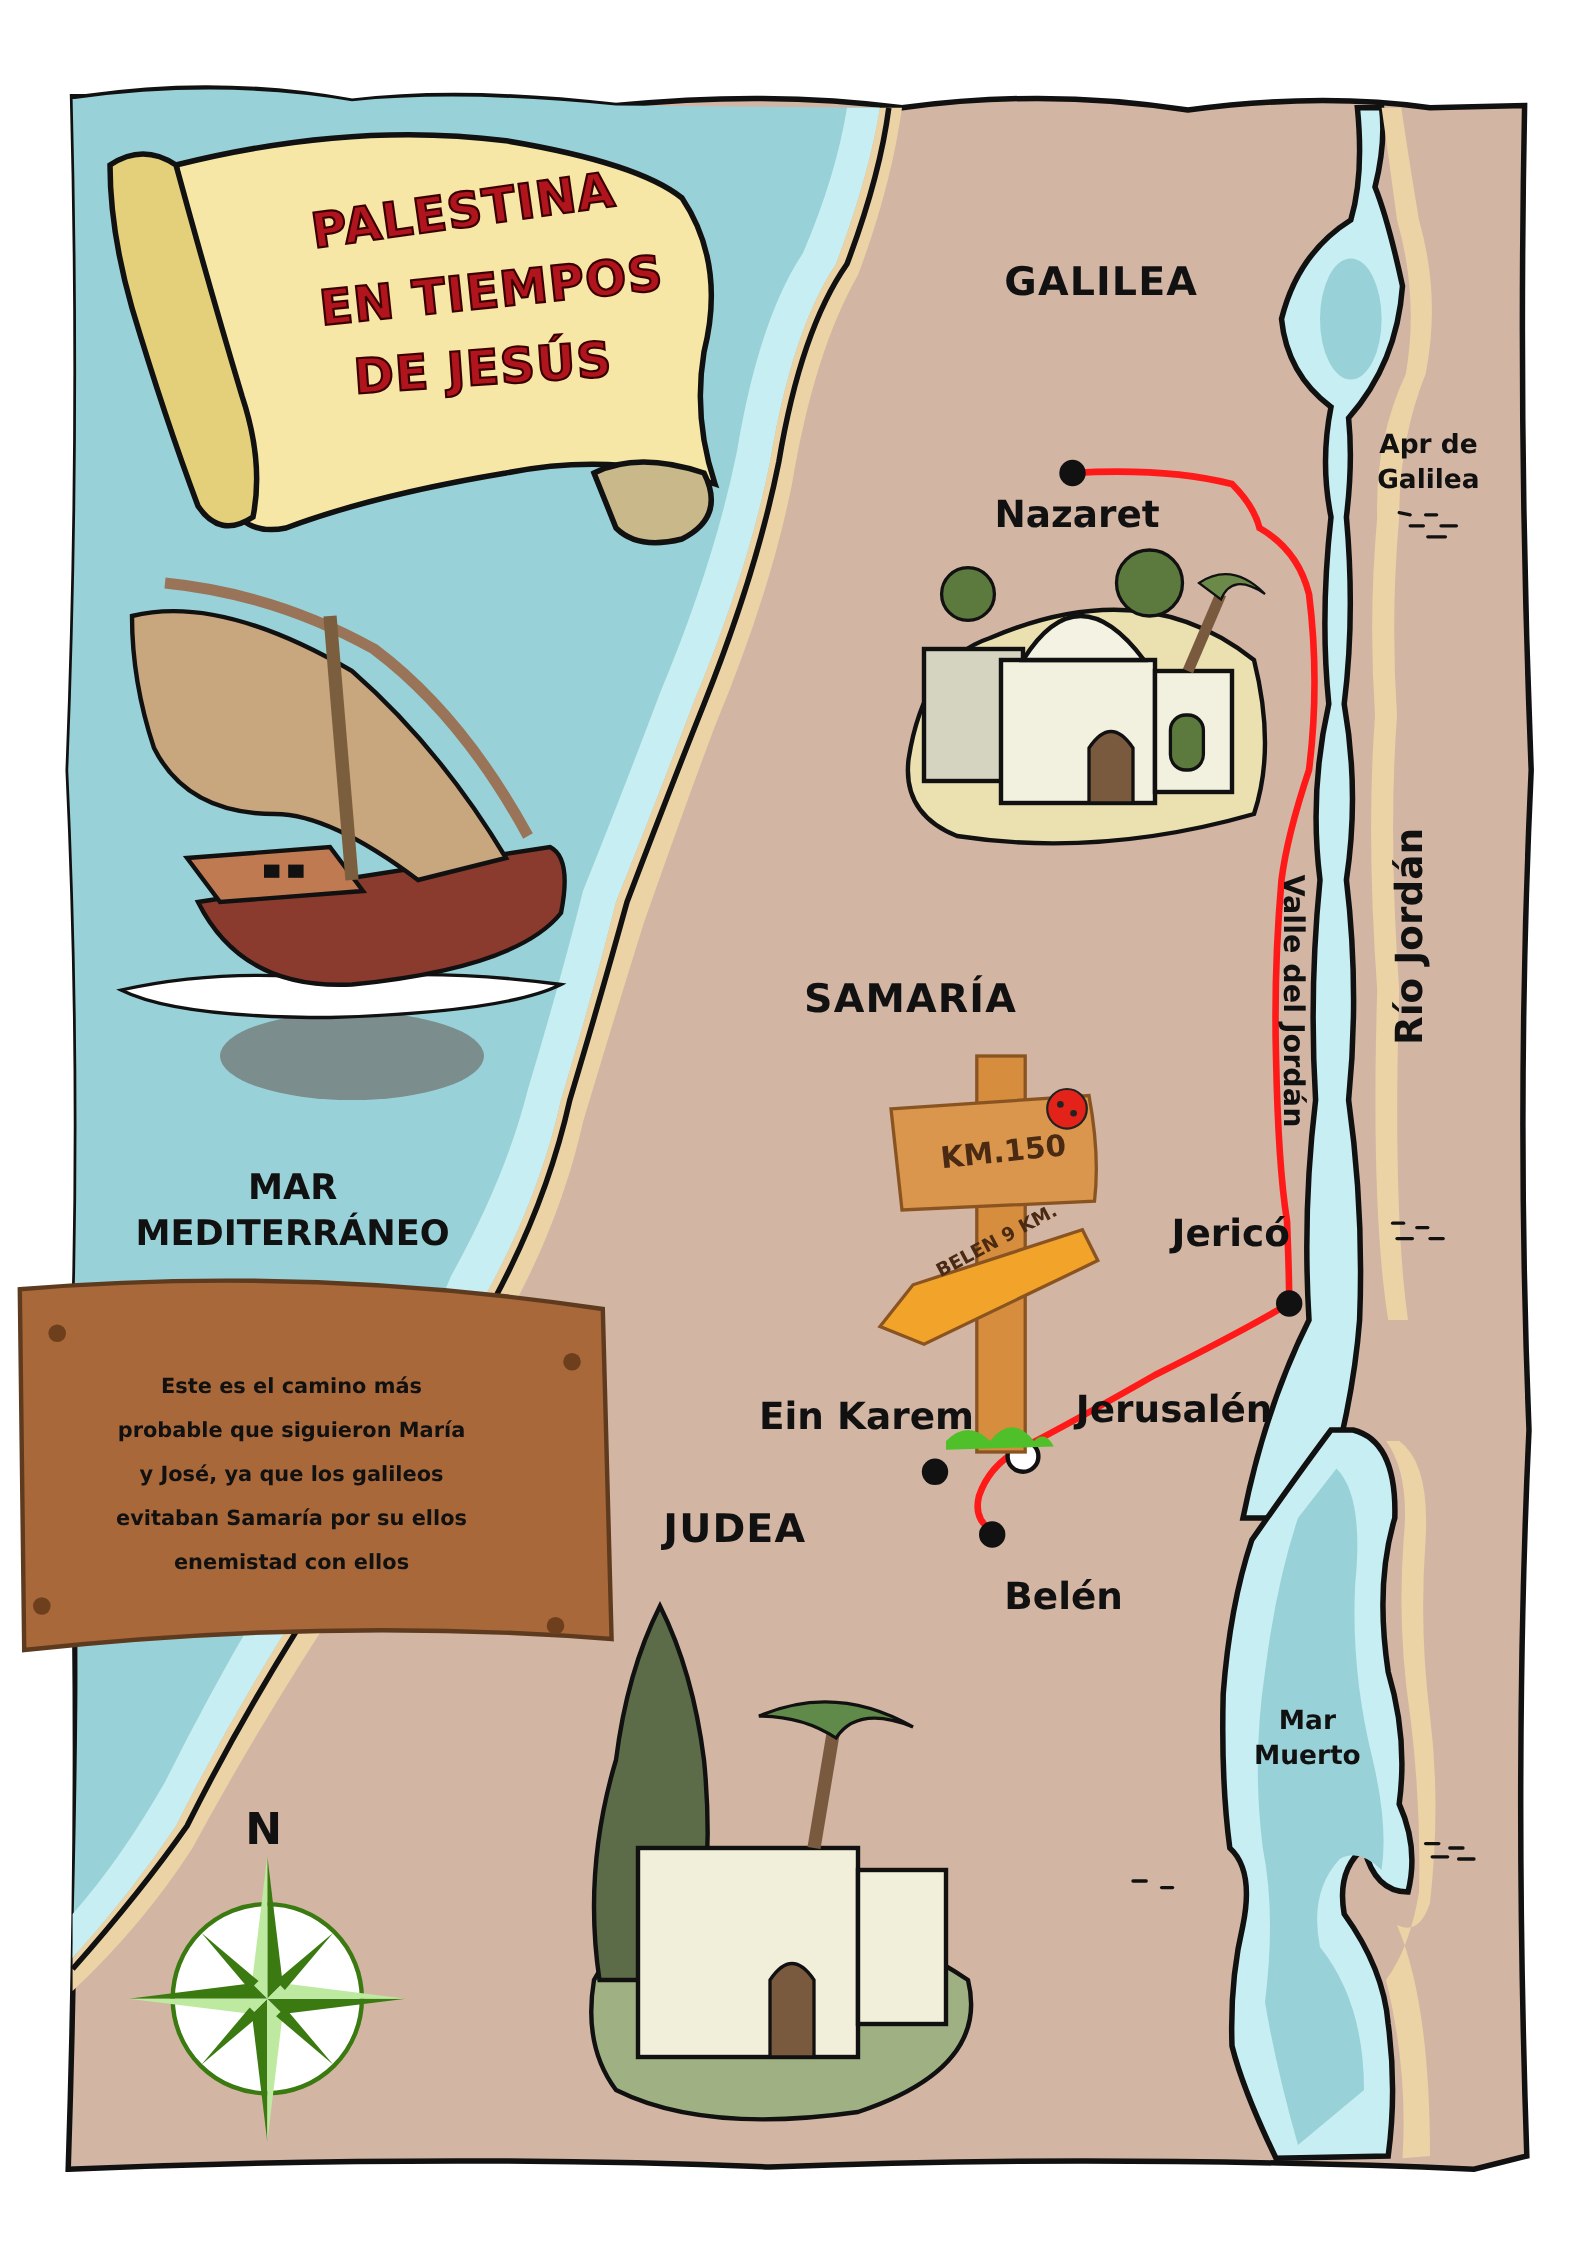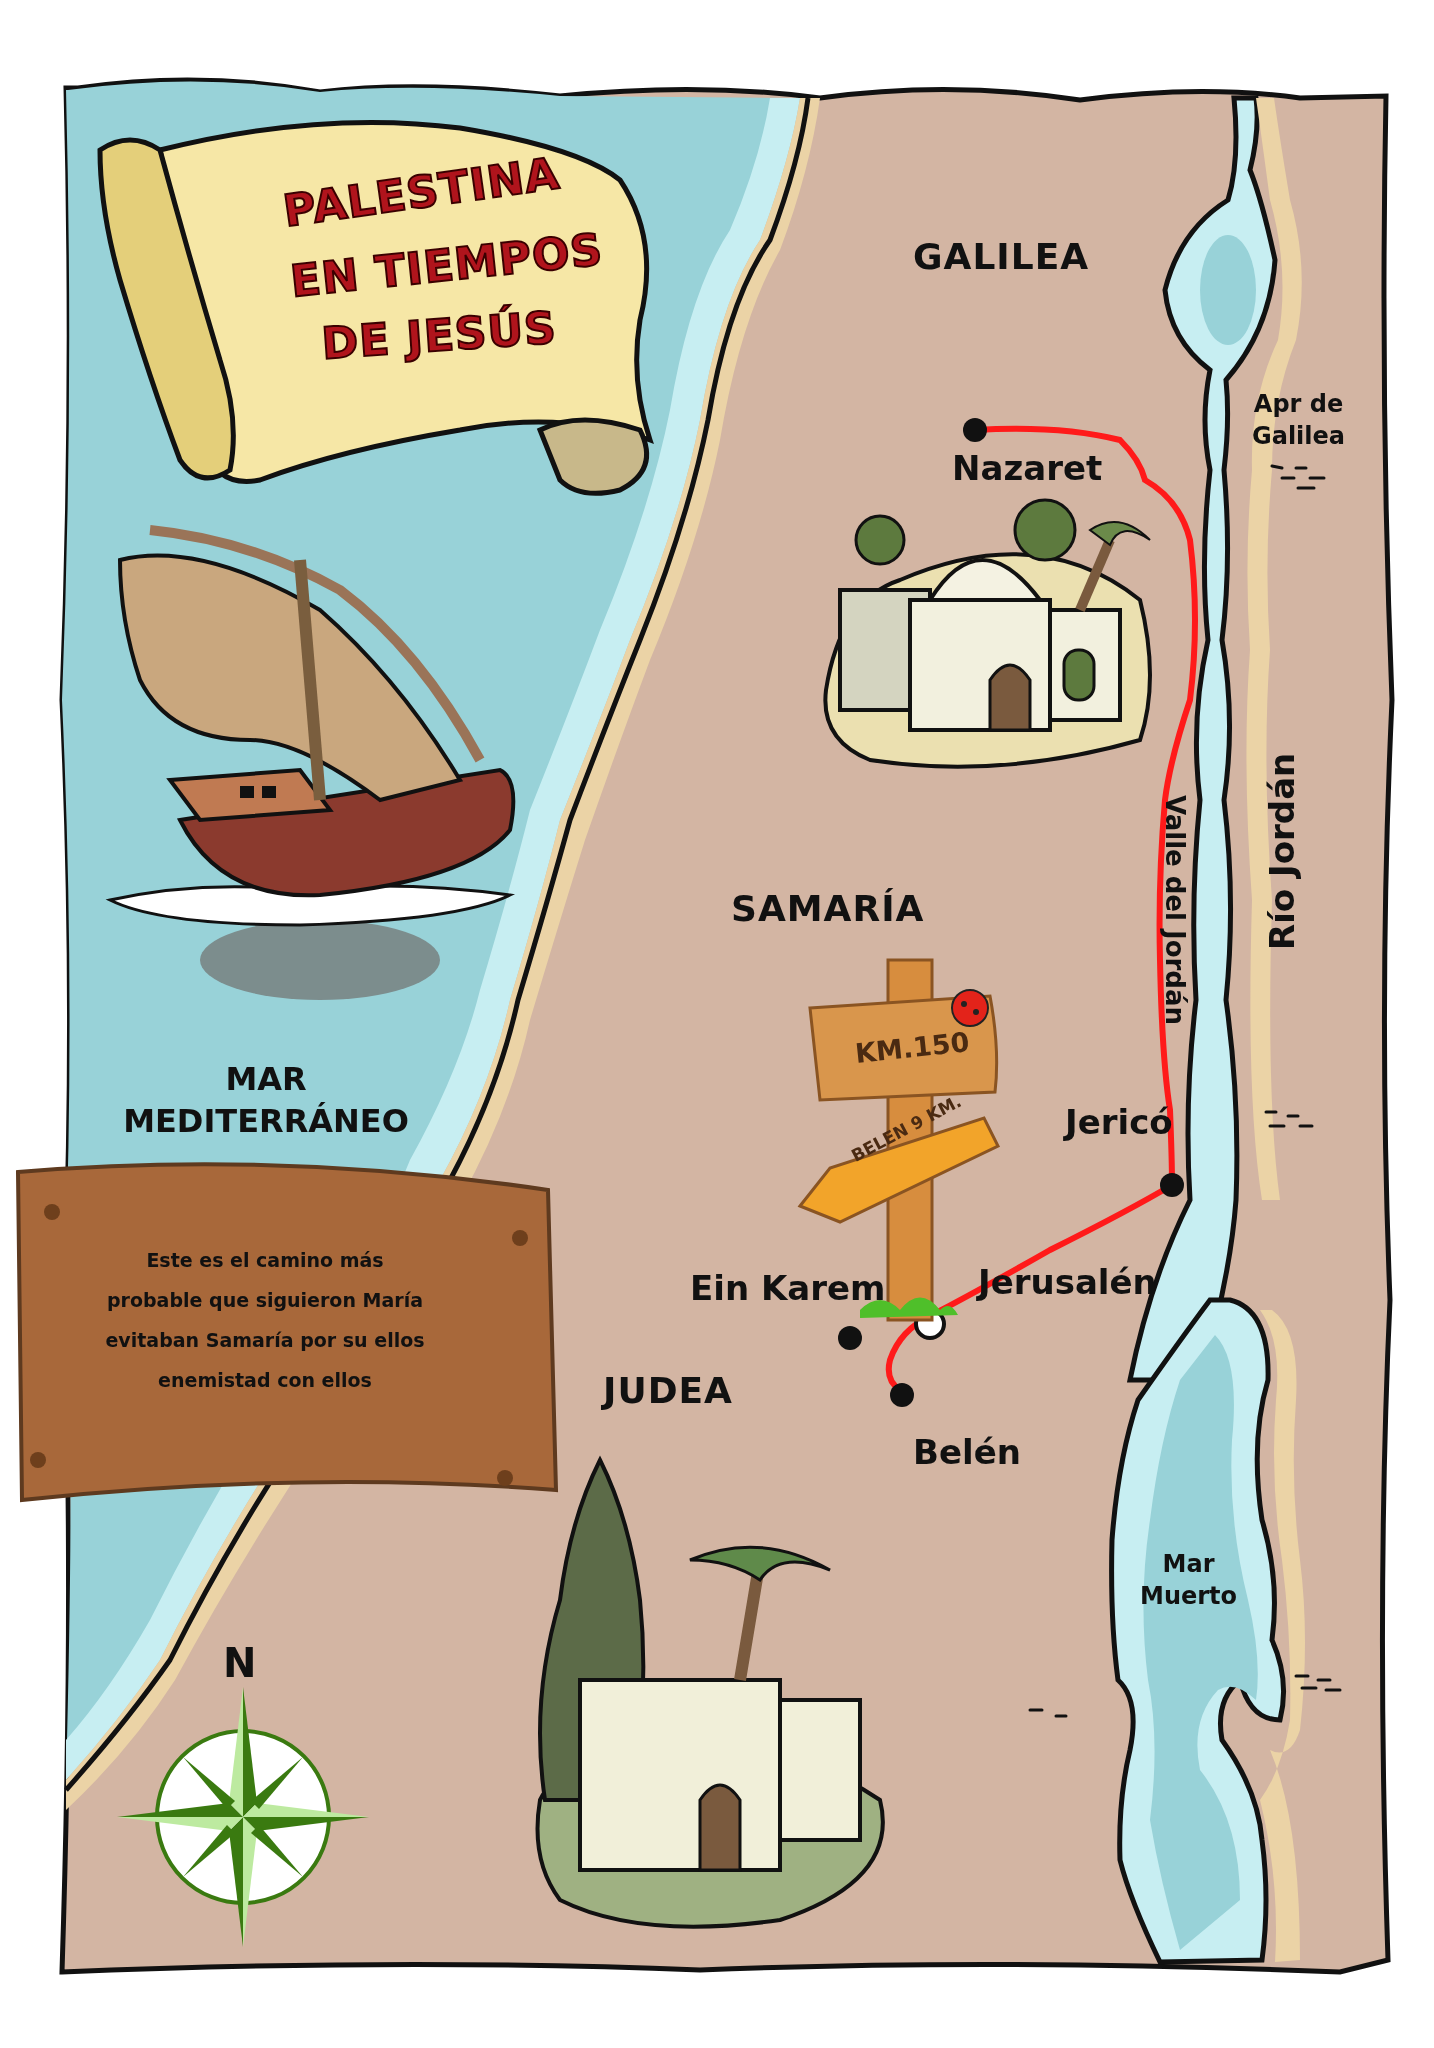--- a/index.html
+++ b/index.html
@@ -149,21 +149,21 @@
 </svg>
 
 <div class="title-line" style="left:280px; top:186px; transform:rotate(-8deg);">PALESTINA</div>
 <div class="title-line" style="left:288px; top:256px; transform:rotate(-6deg);">EN TIEMPOS</div>
 <div class="title-line" style="left:320px; top:318px; transform:rotate(-4deg);">DE JESÚS</div>
 
 <div class="lbl region" style="left:913px; top:236px;">GALILEA</div>
 <div class="lbl region" style="left:731px; top:888px;">SAMARÍA</div>
 <div class="lbl region" style="left:603px; top:1370px;">JUDEA</div>
 
-<div class="lbl city" style="left:952px; top:448px;">Nazaret</div>
+<div class="lbl city" style="left:904px; top:448px;">Nazaret</div>
 <div class="lbl city" style="left:1065px; top:1102px;">Jericó</div>
 <div class="lbl city" style="left:962px; top:1262px;margin-left:16px;">Jerusalén</div>
 <div class="lbl city" style="left:690px; top:1268px;">Ein Karem</div>
 <div class="lbl city" style="left:913px; top:1432px;">Belén</div>
 
 <div class="lbl small" style="left:1252px; top:388px;">
   <div>Apr de</div>
   <div>Galilea</div>
 </div>
 <div class="lbl small" style="left:1140px; top:1548px;">
@@ -176,17 +176,18 @@
 </div>
 <div class="lbl vertical" style="left:1262px; top:950px; font-size:34px; transform:rotate(-90deg);">Río Jordán</div>
 <div class="lbl vertical" style="left:1190px; top:795px; font-size:26px; transform:rotate(90deg);">Valle del Jordán</div>
 
 <div class="sign-text1">KM.150</div>
 <div class="sign-text2">BELEN 9 KM.</div>
 
 <div class="plaque-text">
   <div>Este es el camino más</div>
   <div>probable que siguieron María</div>
+  <div>y José, ya que los galileos</div>
   <div>evitaban Samaría por su ellos</div>
   <div>enemistad con ellos</div>
 </div>
 
 <div class="lbl" style="left:223px; top:1640px; font-size:40px;">N</div>
 
 </body></html>

